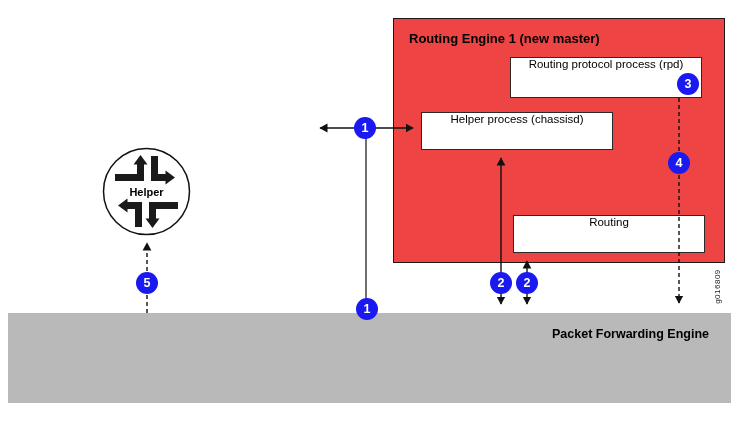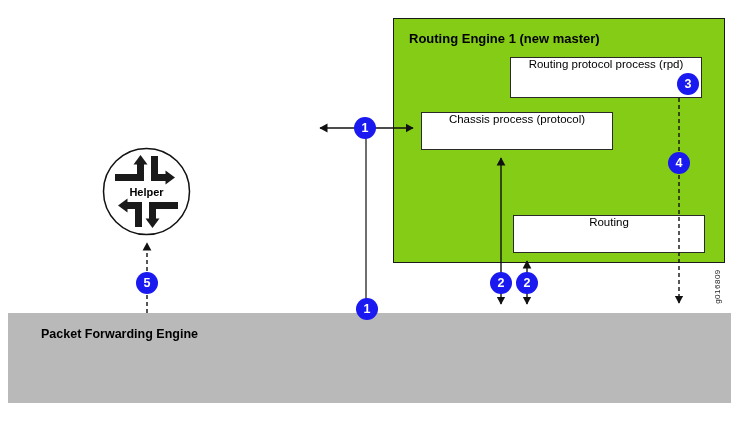--- a/index.html
+++ b/index.html
@@ -3,39 +3,39 @@
 <meta charset="utf-8">
 <style>
   html,body{margin:0;padding:0;background:#fff;}
   .stage{
     position:relative;width:738px;height:422px;background:#fff;overflow:hidden;
     font-family:"Liberation Sans",sans-serif;color:#000;
   }
   
   .re-box{
     position:absolute;left:393px;top:18px;width:332px;height:245px;
-    border:1.5px solid #1a1a1a;background:#84cc16;box-sizing:border-box;
+    border:1.5px solid #1a1a1a;background:#ef4444;box-sizing:border-box;
   }
   .re-title{
     position:absolute;left:15px;top:12px;font-size:13px;font-weight:bold;white-space:nowrap;
   }
   .proc-box{
     position:absolute;border:1px solid #2a2a2a;background:#fff;box-sizing:border-box;
     display:flex;flex-direction:column;align-items:center;
     font-size:11.5px;line-height:13.5px;text-align:center;
   }
   .rpd-box{left:510px;top:57px;width:192px;height:41px;}
   .chassis-box{left:421px;top:112px;width:192px;height:38px;}
   .kernel-box{left:513px;top:215px;width:192px;height:38px;}
   .pfe-band{
     position:absolute;left:8px;top:313px;width:723px;height:90px;
     background:var(--pfe_band,#b9b9b9);
   }
   .pfe-label{
-    position:absolute;left:0;right:22px;top:14px;text-align:left;
+    position:absolute;left:0;right:22px;top:14px;text-align:right;
     font-size:12.5px;font-weight:bold;padding-left:33px;
   }
   
   .connectors{position:absolute;left:0;top:0;z-index:2;}
   
   .marker{
     position:absolute;z-index:3;width:22px;height:22px;border-radius:50%;
     background:var(--marker,#1a1af0);color:#fff;font-size:12.5px;font-weight:bold;
     line-height:22px;text-align:center;
   }
@@ -61,21 +61,21 @@
 
   <div class="re-box">
     <div class="re-title">Routing Engine 1 (new master)</div>
   </div>
 
   <div class="proc-box rpd-box">
     <span>Routing protocol process (rpd)</span>
   </div>
 
   <div class="proc-box chassis-box">
-    <span>Chassis process (protocol)</span>
+    <span>Helper process (chassisd)</span>
   </div>
 
   <div class="proc-box kernel-box">
     <span>Routing</span>
   </div>
 
   <div class="pfe-band">
     <div class="pfe-label">Packet Forwarding Engine</div>
   </div>
 

